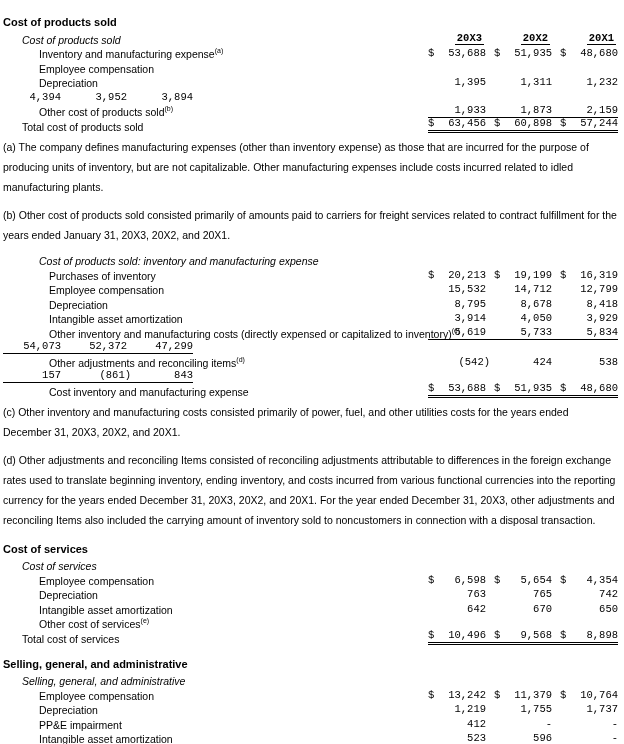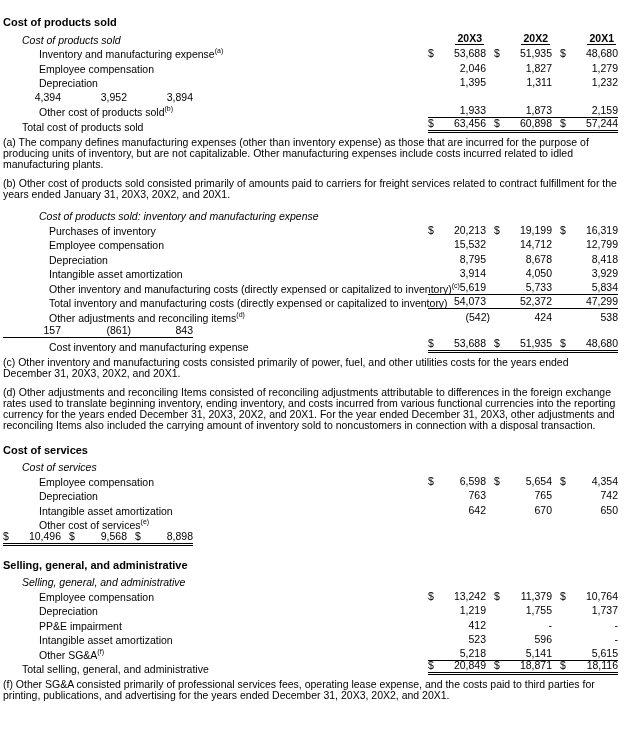--- a/index.html
+++ b/index.html
@@ -5,29 +5,29 @@
   html,body{margin:0;padding:0;background:#fff;}
   body{
     width:624px;height:744px;overflow:hidden;
     font-family:"Liberation Sans", sans-serif;
     font-size:10.5px;color:#000;
     -webkit-font-smoothing:antialiased;
   }
   .page{padding:3px 6px 0 3px;}
   .page > :first-child{margin-top:0;}
   .heading{font-weight:bold;font-size:11px;margin:13px 0 3px 0;white-space:nowrap;}
-  .para{margin:4px 0 8px 0;line-height:11px;}
+  .para{margin:4px 0 8px 0;line-height:20px;}
   .table{margin:1px 0 2px 0;}
   .trow{display:flex;align-items:flex-end;height:14.5px;}
   .label{flex:1;min-width:0;white-space:nowrap;}
   .subtitle{font-style:italic;}
   .ind1{padding-left:19px;}
   .ind2{padding-left:36px;}
   .ind3{padding-left:46px;}
-  .cols{display:flex;flex-shrink:0;width:190px;height:100%;align-items:flex-end;padding-bottom:1px;}
+  .cols{display:flex;flex-shrink:0;width:190px;height:100%;align-items:flex-end;padding-bottom:1px;font-family:Liberation Mono, monospace;}
   .rule > .cols{border-bottom:1px solid #000;text-align:right;}
   .rule2 > .cols{border-bottom:3px double #000;}
   .cell{width:58px;margin-left:8px;display:flex;justify-content:space-between;}
   .cell:first-child{margin-left:0;}
   .cell.hd{justify-content:flex-end;}
   .yr{font-weight:bold;border-bottom:1px solid #000;padding:0 2px 0 2px;margin-right:2px;}
   .val.paren{margin-right:-4px;}
   sup{font-size:7px;vertical-align:top;position:relative;top:-1px;}
 </style>
 </head>
@@ -63,34 +63,20 @@
               <span class="val">51,935</span>
             </div>
             <div class="cell">
               <span class="cur">$</span>
               <span class="val">48,680</span>
             </div>
           </div>
         </div>
         <div class="trow">
           <div class="label ind2">Employee compensation</div>
-          <div class="cols">
-            <div class="cell">
-              <span class="cur"></span>
-              <span class="val">2,046</span>
-            </div>
-            <div class="cell">
-              <span class="cur"></span>
-              <span class="val">1,827</span>
-            </div>
-            <div class="cell">
-              <span class="cur"></span>
-              <span class="val">1,279</span>
-            </div>
-          </div>
         </div>
         <div class="trow">
           <div class="label ind2">Depreciation</div>
           <div class="cols">
             <div class="cell">
               <span class="cur"></span>
               <span class="val">1,395</span>
             </div>
             <div class="cell">
               <span class="cur"></span>
@@ -239,21 +225,20 @@
               <span class="cur"></span>
               <span class="val">5,733</span>
             </div>
             <div class="cell">
               <span class="cur"></span>
               <span class="val">5,834</span>
             </div>
           </div>
         </div>
         <div class="trow rule">
-          <div class="label ind3">Total inventory and manufacturing costs (directly expensed or capitalized to inventory)</div>
           <div class="cols">
             <div class="cell">
               <span class="cur"></span>
               <span class="val">54,073</span>
             </div>
             <div class="cell">
               <span class="cur"></span>
               <span class="val">52,372</span>
             </div>
             <div class="cell">
@@ -369,20 +354,21 @@
             <div class="cell">
               <span class="cur"></span>
               <span class="val">650</span>
             </div>
           </div>
         </div>
         <div class="trow rule">
           <div class="label ind2">Other cost of services<sup>(e)</sup></div>
         </div>
         <div class="trow rule2">
+          <div class="label ind1">Total cost of services</div>
           <div class="cols">
             <div class="cell">
               <span class="cur">$</span>
               <span class="val">10,496</span>
             </div>
             <div class="cell">
               <span class="cur">$</span>
               <span class="val">9,568</span>
             </div>
             <div class="cell">

